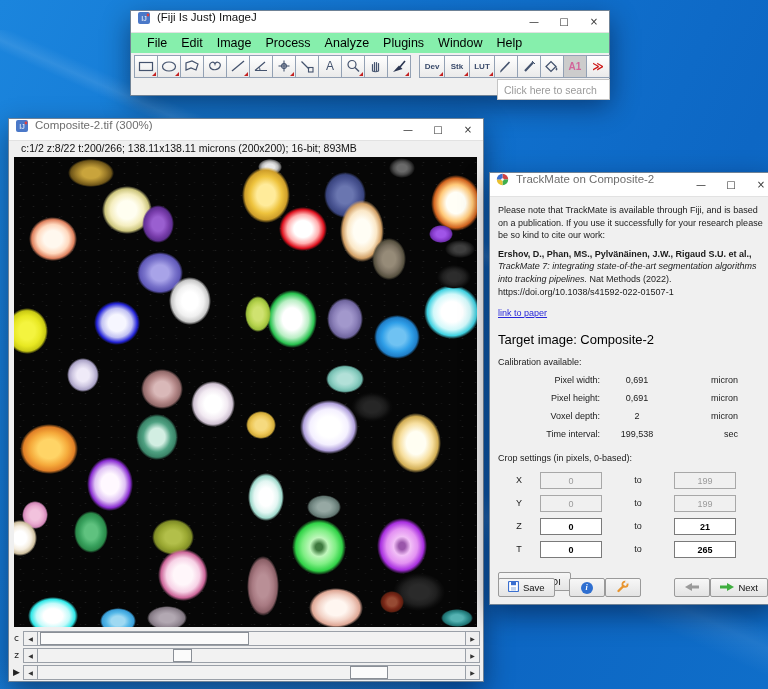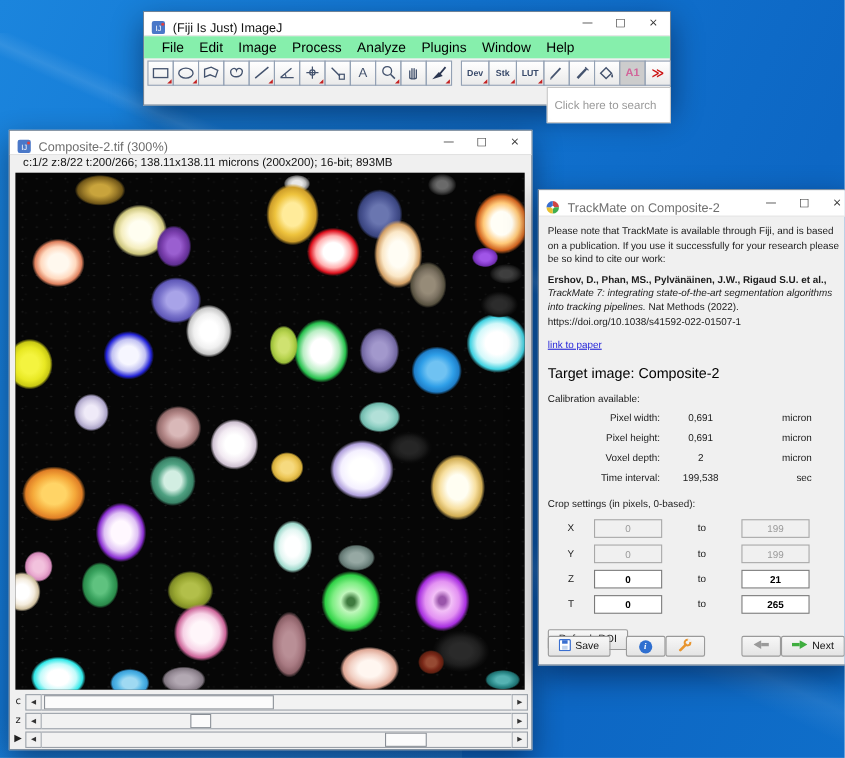--- a/index.html
+++ b/index.html
@@ -11,21 +11,21 @@
   .desktop .beam { position:absolute; pointer-events:none; }
   .beam.b1 { left:-80px; top:30px; width:700px; height:260px;
     background:linear-gradient(24deg, rgba(255,255,255,0) 48%, rgba(255,255,255,0.10) 50%, rgba(255,255,255,0) 52.5%); }
   .beam.b2 { left:300px; top:420px; width:600px; height:300px;
     background:linear-gradient(205deg, rgba(255,255,255,0) 46%, rgba(255,255,255,0.08) 50%, rgba(255,255,255,0) 55%); }
   .beam.b3 { left:0; top:560px; width:420px; height:140px;
     background:linear-gradient(160deg, rgba(120,210,255,0) 30%, rgba(120,210,255,0.12) 70%); }
 
   .window { position:absolute; background:#f0f0f0; border:1px solid #6f8296;
     box-shadow:0 10px 26px rgba(0,0,20,0.45); }
-  .titlebar { height:22px; background:#ffffff; display:flex; align-items:flex-end;
+  .titlebar { height:22px; background:#ffffff; display:flex; align-items:flex-start;
     border-bottom:1px solid #e2e2e2; padding-left:6px; }
   .titlebar .t-title { font-size:11.5px; color:#111; margin-left:6px; white-space:nowrap;
     overflow:hidden; flex:1; }
   .titlebar .t-title.grey { color:#6e6e6e; }
   .win-controls { display:flex; height:100%; }
   .wc { width:30px; height:100%; display:flex; align-items:center; justify-content:center;
     font-size:10px; color:#333; font-family:"DejaVu Sans",sans-serif; cursor:default; }
   .appicon { display:inline-flex; width:14px; height:14px; flex:none; }
 
   
@@ -40,21 +40,21 @@
   .tbtn.txt { width:26px; font-size:8px; font-weight:bold; color:#394a6a; }
   .tbtn.sel { background:#cccccc; }
   .tbtn.red-corner::after { content:""; position:absolute; right:1px; bottom:1px;
     width:0; height:0; border-top:4px solid transparent; border-right:4px solid #c42222; }
   .tb-gap { width:9px; flex:none; }
   .tbtn svg { display:block; }
   .tool-A { font-size:12px; color:#44536e; font-weight:normal; }
   .tool-pinkA { font-size:10px; color:#d2649a; font-weight:bold; }
   .tool-more { font-size:11px; color:#cc1111; font-weight:bold; font-family:"DejaVu Sans",sans-serif; }
   .statusbar { height:18px; font-size:11px; color:#111; padding:2px 0 0 4px; white-space:nowrap; }
-  .ij-search { position:absolute; left:366px; top:68px; width:113px; height:33px;
+  .ij-search { position:absolute; left:366px; top:68px; width:113px; height:21px;
     border:1px solid #c4c4c4; background:#fff; font-size:10.5px; padding:0 6px;
     color:#333; font-family:"Liberation Sans",sans-serif; }
   .ij-search::placeholder { color:#9a9a9a; }
 
   
   .imgwin { left:8px; top:118px; width:476px; height:564px; }
   .imgwin .infoline { height:16px; font-size:10.5px; color:#111; padding:1px 0 0 12px;
     white-space:nowrap; }
   .canvas { position:relative; margin-left:5px; width:463px; height:470px; background:#060606;
     overflow:hidden;

